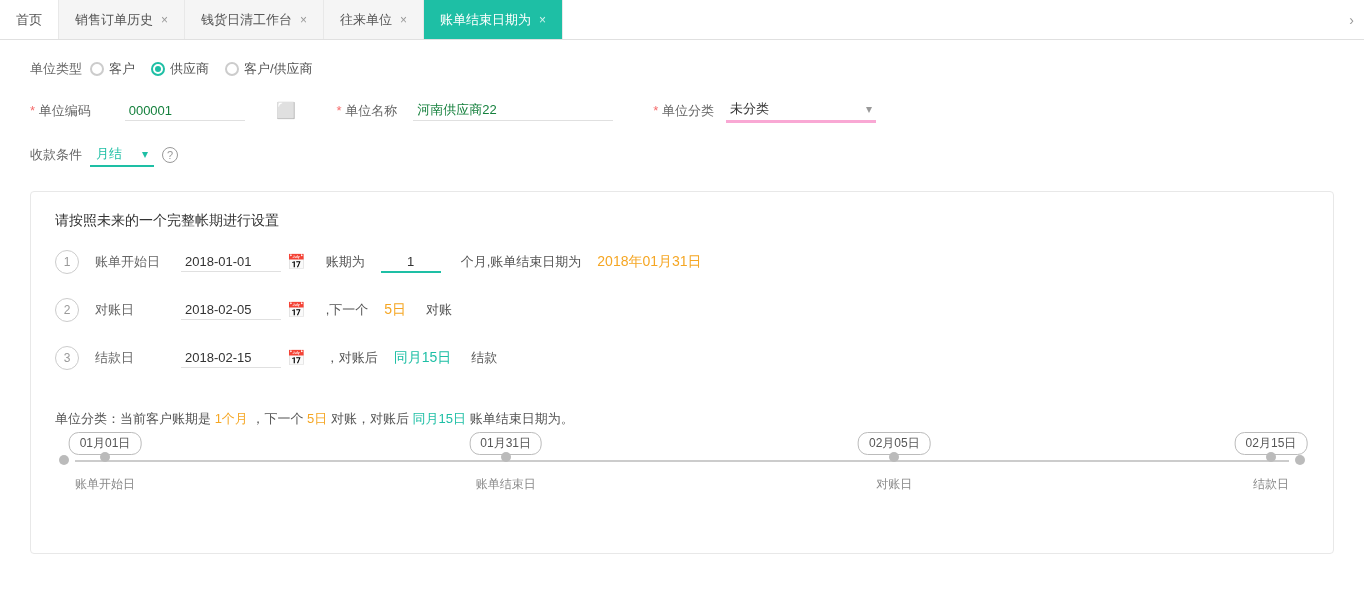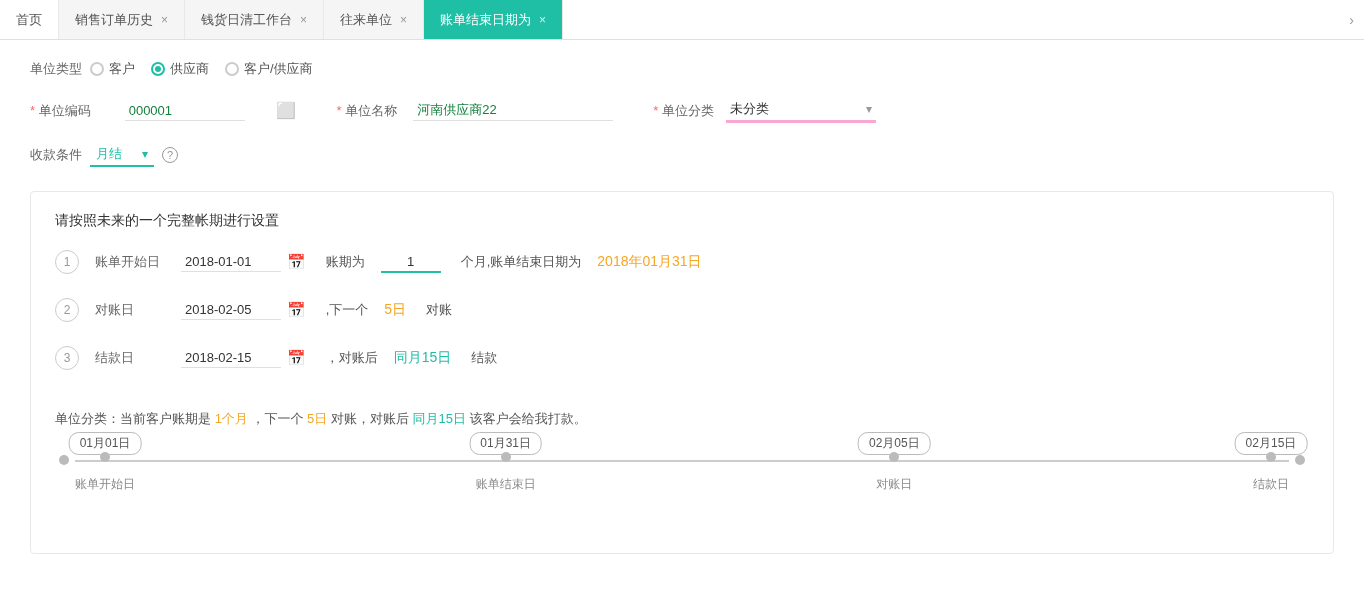--- a/index.html
+++ b/index.html
@@ -438,21 +438,21 @@
     </div>
 
     <div class="preview-section">
       <div class="preview-text">
         <span>单位分类：当前客户账期是</span>
         <span class="highlight-orange">1个月</span>
         <span>，下一个</span>
         <span class="highlight-orange">5日</span>
         <span>对账，对账后</span>
         <span class="highlight-teal">同月15日</span>
-        <span>该客户会给我打款。</span>
+        <span>账单结束日期为。</span>
       </div>
 
       <div class="tl-container">
         <div class="tl-line"></div>
         <div class="tl-nodes">
 
           <div style="position:absolute; left:-16px; top:3px; width:10px; height:10px; background:#bbb; border-radius:50%; z-index:2;"></div>
 
           <div class="tl-node">
             <div class="tl-pill">01月01日</div>

